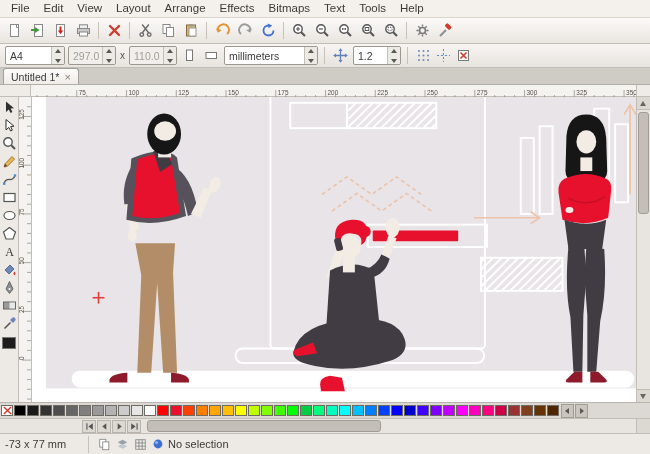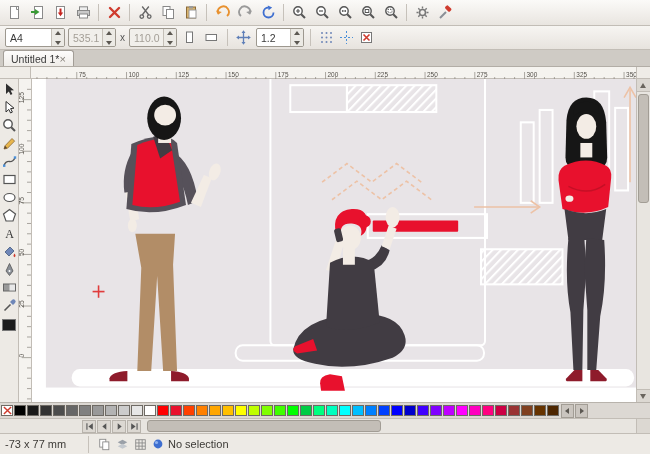--- a/index.html
+++ b/index.html
@@ -27,21 +27,21 @@
   .dim{color:#a39e96;} .spin.dis{background:#f1efeb;}
   .spinner{flex:none;width:12px;height:100%;display:flex;flex-direction:column;border-left:1px solid #c4bfb7;}
   .spinner i{flex:1;display:block;position:relative;background:#eceae5;}
   .spinner i::after{content:"";position:absolute;left:3px;border-left:3px solid transparent;border-right:3px solid transparent;}
   .spinner i.up::after{top:2px;border-bottom:4px solid #5c5852;}
   .spinner i.dn::after{top:3px;border-top:4px solid #5c5852;}
   .xlabel{font-size:10px;color:#555;padding:0 1px;}
   
   .tabbar{flex:none;height:16px;background:#cfcbc5;border-bottom:1px solid #b2ada6;
           display:flex;align-items:flex-end;padding-left:3px;}
-  .tab{height:15px;display:flex;align-items:center;padding:0 7px;
+  .tab{height:15px;display:flex;align-items:center;gap:5px;padding:0 7px;
        background:linear-gradient(#fdfcfb,#efece8);border:1px solid #a39e97;border-bottom:none;
        border-radius:3px 3px 0 0;font-size:10.5px;}
   .tclose{color:#87827b;font-size:11px;line-height:10px;}
   
   .rulrow{flex:none;height:11px;display:flex;background:#f5f3ef;border-bottom:1px solid #c2bdb6;}
   .corner{flex:none;width:30px;background:#efece7;border-right:1px solid #c2bdb6;}
   .corner.r{width:13px;border-right:none;border-left:1px solid #c2bdb6;}
   .hruler{flex:1;}
   .mid{flex:1;min-height:0;display:flex;}
   .toolbox{flex:none;width:18px;background:#edeae5;border-right:1px solid #c2bdb6;
@@ -100,20 +100,32 @@
   .s-wh{stroke:var(--art-line);fill:none;stroke-width:2;}
   .s-ac{stroke:var(--art-accent);fill:none;stroke-width:1.6;}
   .s-fold{stroke:#c60f26;fill:none;stroke-width:1.5;}
   .s-cursor{stroke:#e03c3c;stroke-width:1.6;}
 </style>
 </head>
 <body>
 
 <div class="app">
 
+  <div class="menubar" id="menubar">
+      <span class="menuitem">File</span>
+      <span class="menuitem">Edit</span>
+      <span class="menuitem">View</span>
+      <span class="menuitem">Layout</span>
+      <span class="menuitem">Arrange</span>
+      <span class="menuitem">Effects</span>
+      <span class="menuitem">Bitmaps</span>
+      <span class="menuitem">Text</span>
+      <span class="menuitem">Tools</span>
+      <span class="menuitem">Help</span>
+    </div>
 
   <div class="tb1" id="maintb">
       <button class="tbtn">
         <svg class="ic" viewBox="0 0 15 15">
           <rect x="3.5" y="1.5" width="8" height="12" fill="#fff" stroke="#8a8a8a"></rect>
           <path d="M9.5,1.5 v3 h2" fill="none" stroke="#8a8a8a"></path>
         </svg>
       </button>
       <button class="tbtn">
         <svg class="ic" viewBox="0 0 15 15">
@@ -236,21 +248,21 @@
 
   <div class="tb2">
     <div class="combo">
       <span class="cval">A4</span>
       <span class="spinner">
           <i class="up"></i>
           <i class="dn"></i>
         </span>
     </div>
     <div class="spin short dis">
-      <span class="cval dim">535.1</span>
+      <span class="cval dim">297.0</span>
       <span class="spinner">
           <i class="up"></i>
           <i class="dn"></i>
         </span>
     </div>
     <span class="xlabel">x</span>
     <div class="spin short dis">
       <span class="cval dim">110.0</span>
       <span class="spinner">
           <i class="up"></i>
@@ -260,20 +272,27 @@
     <button class="tbtn sm" id="btn-portrait">
         <svg class="ic" viewBox="0 0 15 15">
           <rect x="4.5" y="2" width="6" height="10.5" fill="#fff" stroke="#777"></rect>
         </svg>
       </button>
     <button class="tbtn sm" id="btn-landscape">
         <svg class="ic" viewBox="0 0 15 15">
           <rect x="2" y="4.5" width="10.5" height="6" fill="#fff" stroke="#777"></rect>
         </svg>
       </button>
+    <div class="combo wide">
+      <span class="cval">millimeters</span>
+      <span class="spinner">
+          <i class="up"></i>
+          <i class="dn"></i>
+        </span>
+    </div>
     <div class="vsep"></div>
     <button class="tbtn sm" id="btn-nudge">
         <svg class="ic" viewBox="0 0 15 15">
           <path d="M7.5,2 v11 M2,7.5 h11" stroke="#5f7fb8" stroke-width="1.3"></path>
           <path d="M7.5,0.2 l2,2.8 h-4 z M7.5,14.8 l2,-2.8 h-4 z M0.2,7.5 l2.8,-2 v4 z M14.8,7.5 l-2.8,-2 v4 z" fill="#5f7fb8"></path>
         </svg>
       </button>
     <div class="spin short">
       <span class="cval">1.2</span>
       <span class="spinner">

